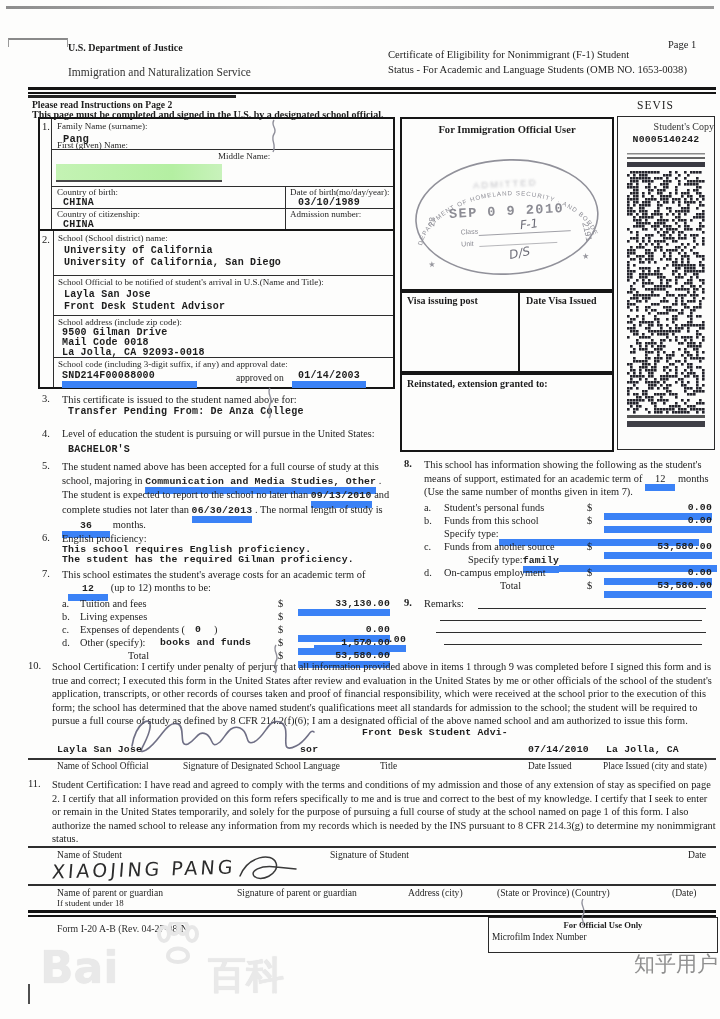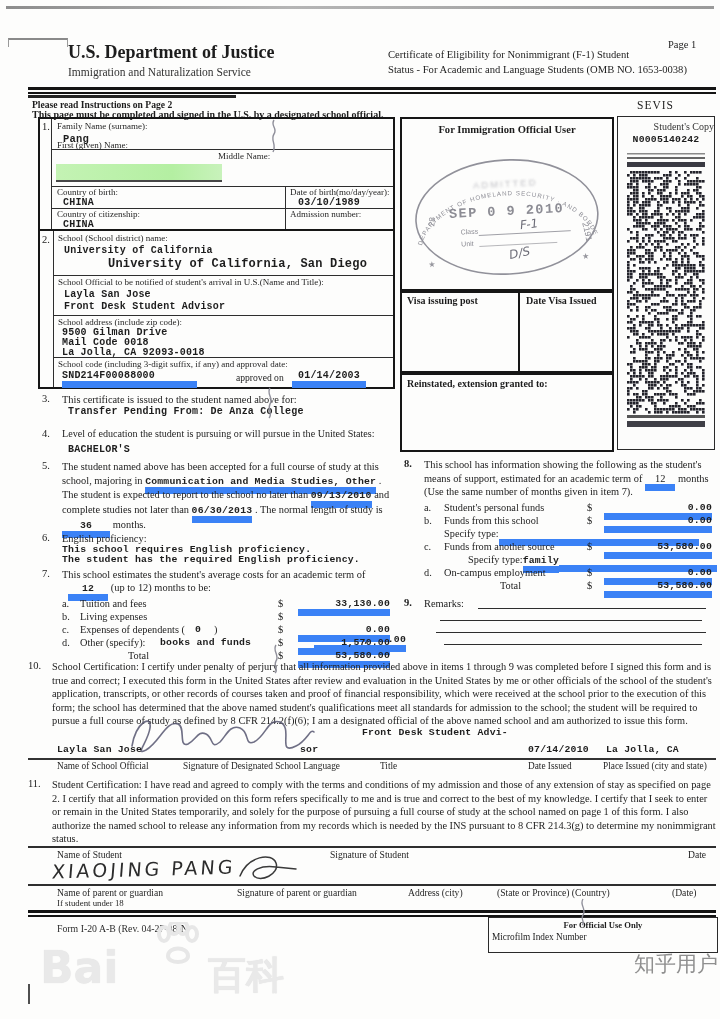--- a/index.html
+++ b/index.html
@@ -22,21 +22,21 @@
   .wm{pointer-events:none;}
 </style>
 </head>
 <body>
 
 <div class="page">
 
   <div class="abs" style="left:6px;top:6px;width:708px;height:3px;background:linear-gradient(90deg,#8d8d8d,#b5b5b5 40%,#9a9a9a);"></div>
   <div class="abs" style="left:8px;top:38px;width:58px;height:7px;border-top:2px solid #8a8a8a;border-left:1px solid #9a9a9a;border-right:1px solid #9a9a9a;"></div>
 
-  <div class="abs" style="left:68px;top:42px;font-size:18px;font-weight:bold;">U.S. Department of Justice</div>
+  <div class="abs" style="left:68px;top:42px;font-size:10px;font-weight:bold;">U.S. Department of Justice</div>
   <div class="abs" style="left:68px;top:66px;font-size:11.5px;color:#333;">Immigration and Naturalization Service</div>
   <div class="abs" style="left:388px;top:47px;width:300px;font-size:10.6px;line-height:1.45;">
     <span>Certificate of Eligibility for Nonimmigrant (F-1) Student</span><br>
     <span>Status - For Academic and Language Students   (OMB NO. 1653-0038)</span>
   </div>
   <div class="abs" style="left:668px;top:39px;font-size:10.5px;">Page 1</div>
 
   <div class="dblrule" style="left:28px;top:87px;width:688px;"></div>
   <div class="abs" style="left:28px;top:95px;width:208px;height:3px;background:#242424;"></div>
 
@@ -71,21 +71,21 @@
 
   <div class="box" style="left:38px;top:229px;width:353px;height:156px;">
     <div class="abs num" style="left:2px;top:3px;">2.</div>
     <div class="vline" style="left:13px;top:0;height:156px;"></div>
     <div class="hline" style="left:13px;top:44px;width:340px;"></div>
     <div class="hline" style="left:13px;top:84px;width:340px;"></div>
     <div class="hline" style="left:13px;top:126px;width:340px;"></div>
 
     <div class="abs lbl" style="left:18px;top:3px;">School (School district) name:</div>
     <div class="abs tw" style="left:24px;top:14px;font-size:10px;">University of California</div>
-    <div class="abs tw" style="left:24px;top:26px;font-size:12px;margin-left:44px;">University of California, San Diego</div>
+    <div class="abs tw" style="left:24px;top:26px;font-size:10px;">University of California, San Diego</div>
 
     <div class="abs lbl" style="left:18px;top:47px;">School Official to be notified of student's arrival in U.S.(Name and Title):</div>
     <div class="abs tw" style="left:24px;top:58px;font-size:10px;">Layla San Jose</div>
     <div class="abs tw" style="left:24px;top:70px;font-size:10px;">Front Desk Student Advisor</div>
 
     <div class="abs lbl" style="left:18px;top:87px;">School address (include zip code):</div>
     <div class="abs tw" style="left:22px;top:96px;font-size:10px;">9500 Gilman Drive</div>
     <div class="abs tw" style="left:22px;top:106px;font-size:10px;">Mail Code 0018</div>
     <div class="abs tw" style="left:22px;top:116px;font-size:10px;">La Jolla, CA 92093-0018</div>
 
@@ -104,21 +104,21 @@
   <div class="abs tw" style="left:68px;top:444px;font-size:10px;">BACHELOR'S</div>
 
   <div class="abs num" style="left:42px;top:460px;">5.</div>
   <div class="abs para" style="left:62px;top:460px;width:336px;">
     <span>The student named above has been accepted for a full course of study at this school, majoring in </span><span class="tw u" style="font-size:9.8px;">Communication and Media Studies, Other</span><span> .  The student is expected to report to the school no later than </span><span class="tw u" style="font-size:9.8px;">09/13/2010</span><span> and complete studies not later than </span><span class="tw u" style="font-size:9.8px;">06/30/2013</span><span> .  The normal length of study is </span><span class="tw u" style="font-size:9.8px;padding:0 18px;">36</span><span> months.</span>
   </div>
 
   <div class="abs num" style="left:42px;top:532px;">6.</div>
   <div class="abs para" style="left:62px;top:532px;">English proficiency:</div>
   <div class="abs tw" style="left:62px;top:544px;font-size:9.8px;">This school requires English proficiency.</div>
-  <div class="abs tw" style="left:62px;top:554px;font-size:9.8px;">The student has the required English proficiency.</div>
+  <div class="abs tw" style="left:62px;top:554px;font-size:9.8px;">The student has the required Gilman proficiency.</div>
 
   <div class="abs num" style="left:42px;top:568px;">7.</div>
   <div class="abs para" style="left:62px;top:568px;width:336px;">This school estimates the student's average costs for an academic term of</div>
   <div class="abs" style="left:68px;top:582px;font-size:10.4px;">
     <span class="tw u" style="font-size:9.8px;padding:0 14px;">12</span>
     <span>(up to 12) months to be:</span>
   </div>
 
   <div class="abs" style="left:62px;top:598px;width:330px;font-size:10.3px;">
     <span class="abs" style="left:0;">a.</span>

